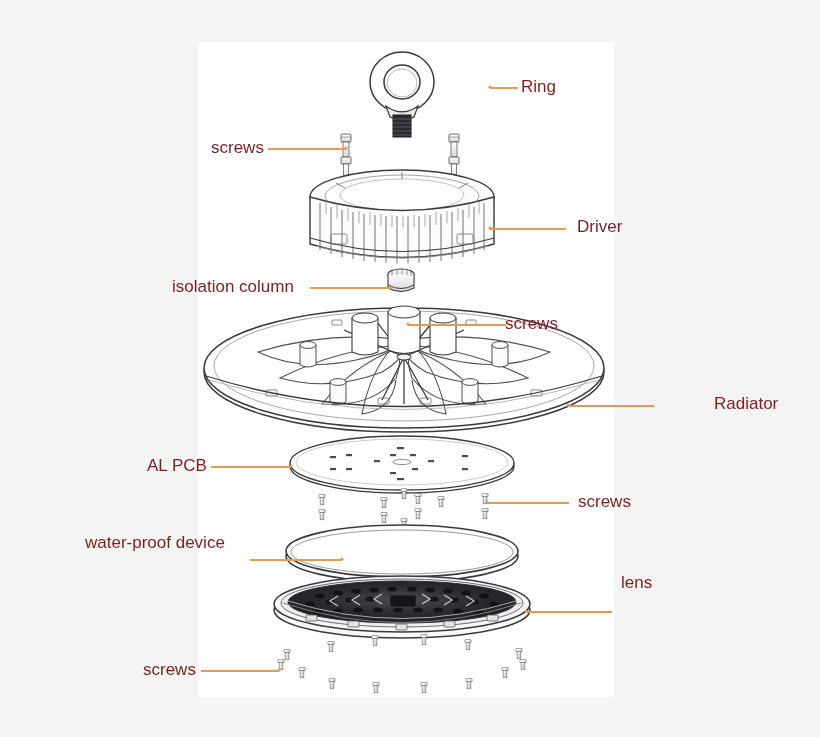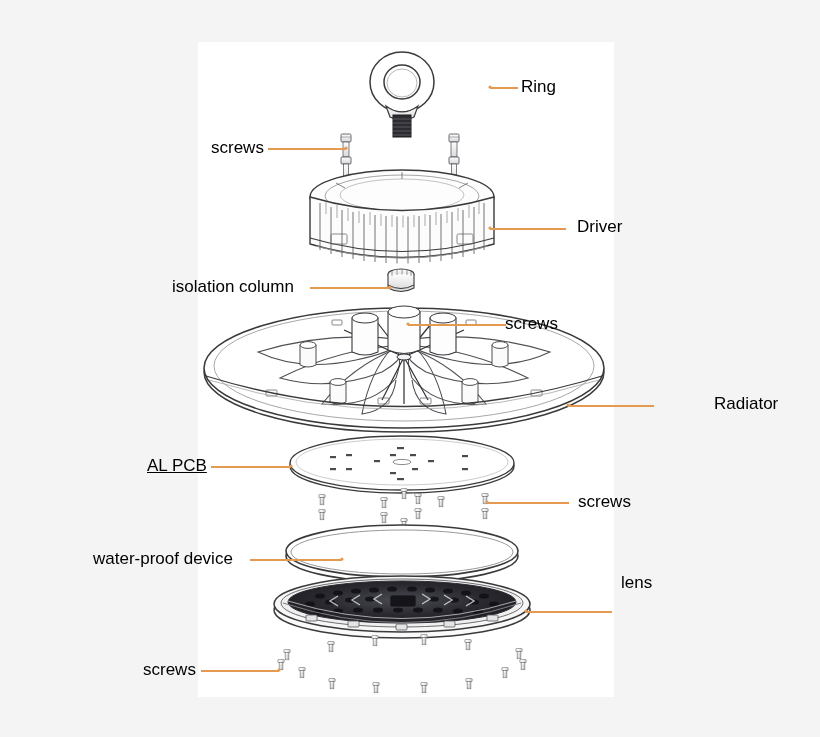--- a/index.html
+++ b/index.html
@@ -34,21 +34,21 @@
     position: absolute;
     left: 0; top: 0;
     width: 820px;
     height: 737px;
     overflow: visible;
   }
   .lbl {
     position: absolute;
     font-family: "Liberation Sans", sans-serif;
     font-size: 17px;
-    color: #000000;
+    color: #7f1d1d;
     white-space: nowrap;
     line-height: 1;
   }
   .leader {
     position: absolute;
     height: 0;
     border-top: 2px solid #e59a52;
   }
 </style>
 </head>
@@ -402,19 +402,19 @@
   <div class="leader" style="left:250px;  top:559px; width:92px;"></div>
   <div class="leader" style="left:526px;  top:611px; width:86px;"></div>
   <div class="leader" style="left:201px;  top:670px; width:78px;"></div>
 
   <div class="lbl" style="left:521px; top:78px;">Ring</div>
   <div class="lbl" style="left:211px; top:139px;">screws</div>
   <div class="lbl" style="left:577px; top:218px;text-align:center;">Driver</div>
   <div class="lbl" style="left:172px; top:278px;">isolation column</div>
   <div class="lbl" style="left:505px; top:315px;">screws</div>
   <div class="lbl" style="left:666px; top:395px;margin-left:48px;">Radiator</div>
-  <div class="lbl" style="left:147px; top:457px;text-decoration:underline;">AL PCB</div>
+  <div class="lbl" style="left:147px; top:457px;">AL PCB</div>
   <div class="lbl" style="left:578px; top:493px;">screws</div>
-  <div class="lbl" style="left:85px;  top:550px;margin-left:8px;">water-proof device</div>
+  <div class="lbl" style="left:85px;  top:534px;">water-proof device</div>
   <div class="lbl" style="left:621px; top:574px;">lens</div>
   <div class="lbl" style="left:143px; top:661px;">screws</div>
 
 </div>
 
 </body></html>

